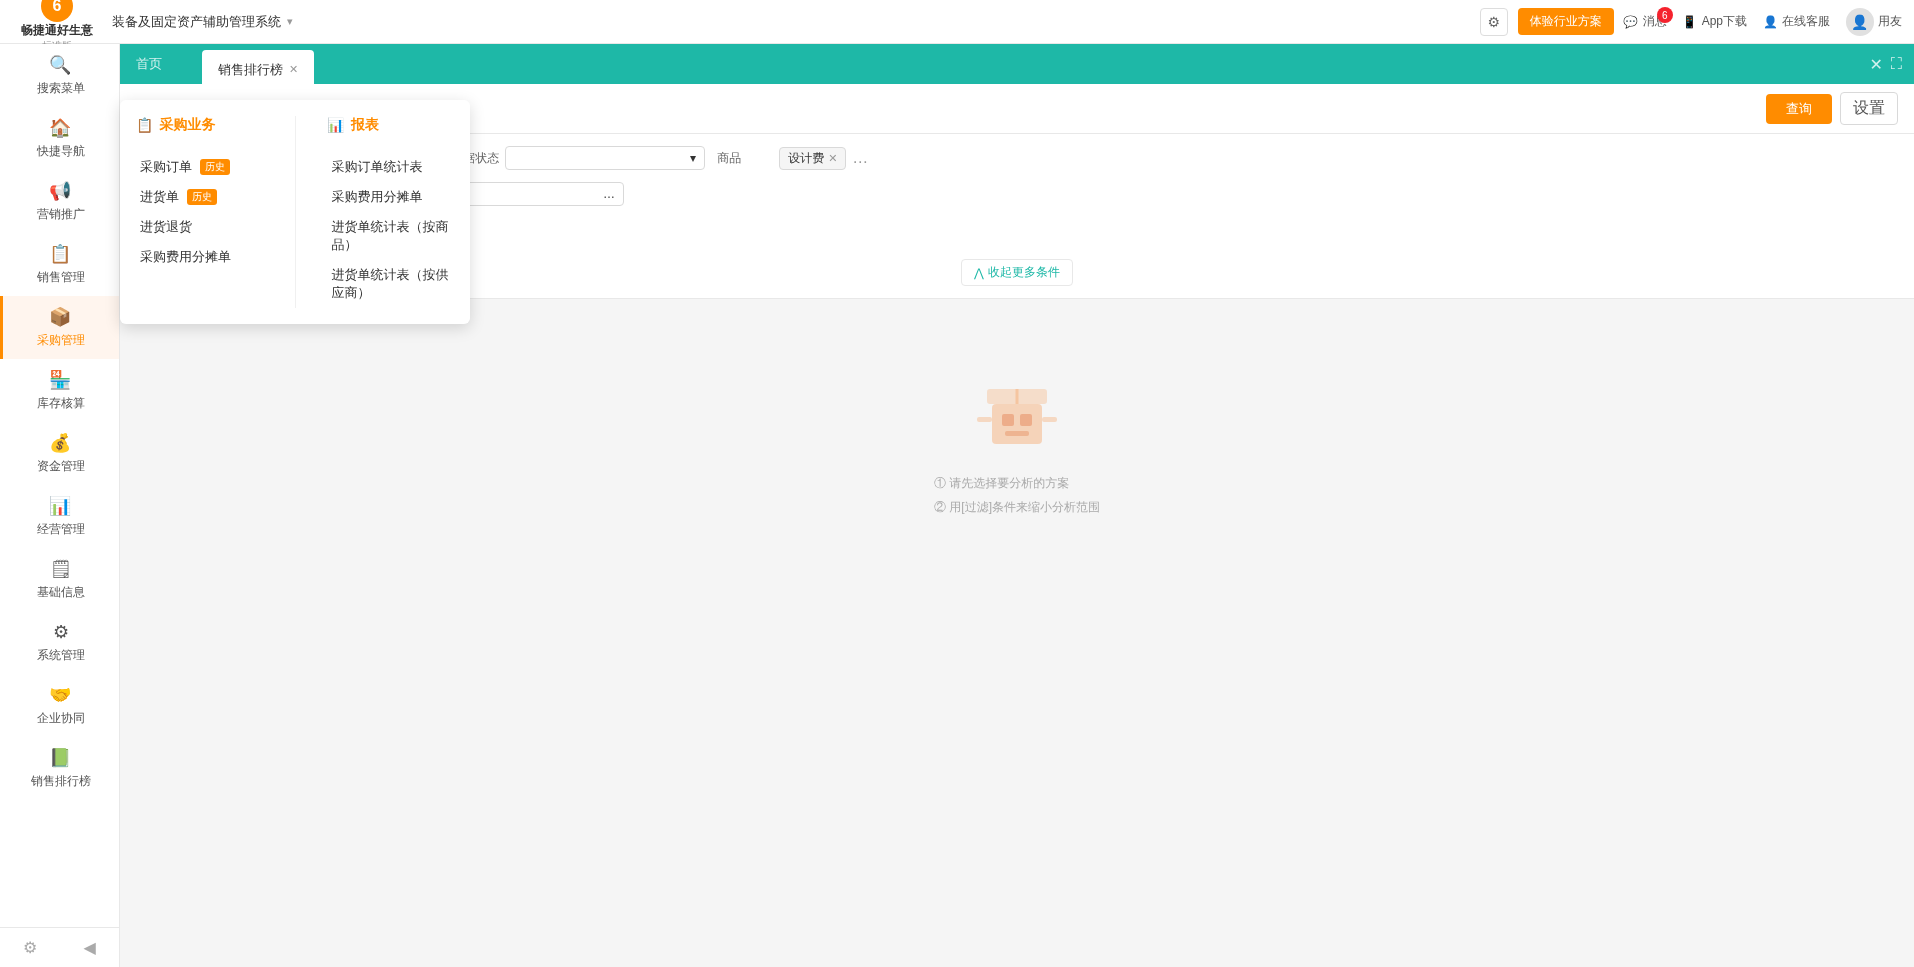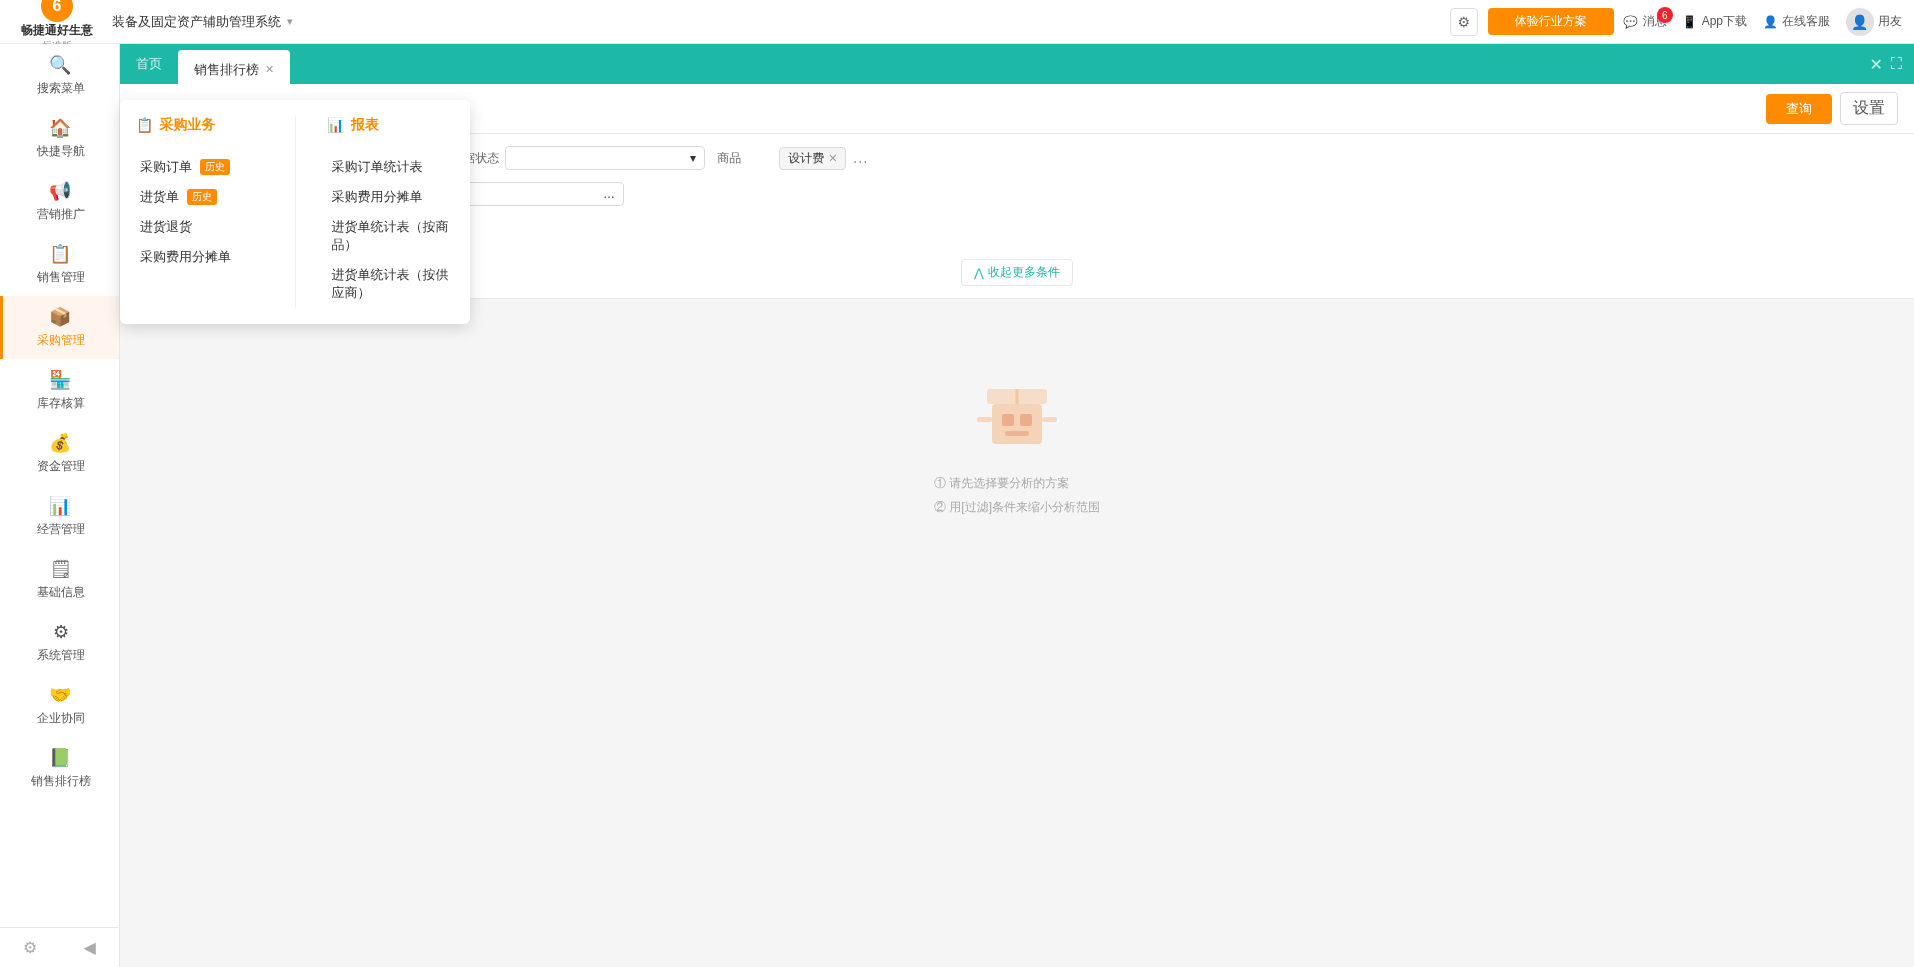--- a/index.html
+++ b/index.html
@@ -50,21 +50,21 @@
       display: flex; align-items: center; justify-content: center;
       cursor: pointer;
       color: #666;
       font-size: 14px;
     }
     .trial-btn {
       background: #ff8c00;
       color: #fff;
       border: none;
       border-radius: 4px;
-      padding: 5px 27px;
+      padding: 5px 12px;
       font-size: 12px;
       cursor: pointer;
     }
     .header-right {
       display: flex;
       align-items: center;
       gap: 16px;
       margin-left: auto;
     }
     .header-icon-item {
@@ -157,20 +157,21 @@
     }
 
     
     .tab-bar {
       height: 40px;
       background: #1eb8a7;
       display: flex;
       align-items: center;
       padding: 2px 0;
       flex-shrink: 0;
+      gap: 24px;
     }
     .tab-item {
       height: 40px;
       padding: 0 16px;
       display: flex;
       align-items: center;
       gap: 6px;
       cursor: pointer;
       font-size: 13px;
       color: rgba(255,255,255,0.8);

